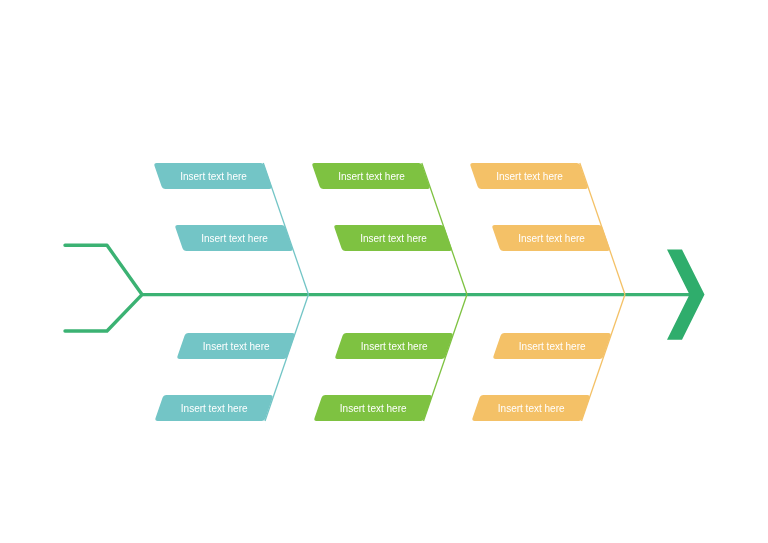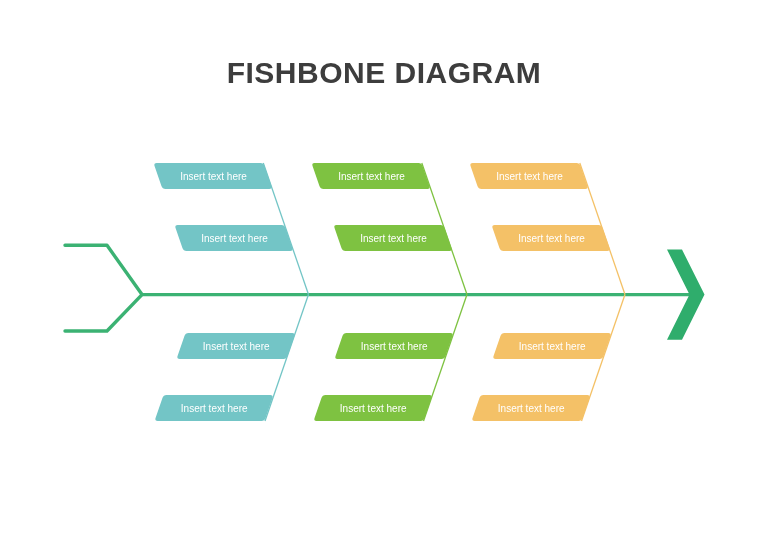--- a/index.html
+++ b/index.html
@@ -51,21 +51,20 @@
   .fill-head     { fill:   var(--head,  #2fad6c); }
   .stroke-teal   { stroke: var(--teal,   #73c5c6); }
   .stroke-green  { stroke: var(--green,  #7ec241); }
   .stroke-orange { stroke: var(--orange, #f4c167); }
 </style>
 </head>
 <body>
 
 <div id="canvas">
 
-  <div class="page-title">FISHBONE DIAGRAM</div>
 
   <svg id="skeleton" width="768" height="543" viewBox="0 0 768 543">
 
     <polyline points="65,245.3 107,245.3 142,294.6 107,331 65,331" fill="none" class="stroke-spine" stroke-width="3.4" stroke-linecap="round" stroke-linejoin="round"></polyline>
 
     <line x1="142" y1="294.6" x2="689" y2="294.6" class="stroke-spine" stroke-width="3.4" stroke-linecap="round"></line>
 
     <line x1="263.3" y1="163" x2="308.5" y2="294.5" class="stroke-teal" stroke-width="1.3"></line>
     <line x1="308.5" y1="294.5" x2="265" y2="421" class="stroke-teal" stroke-width="1.3"></line>
 

